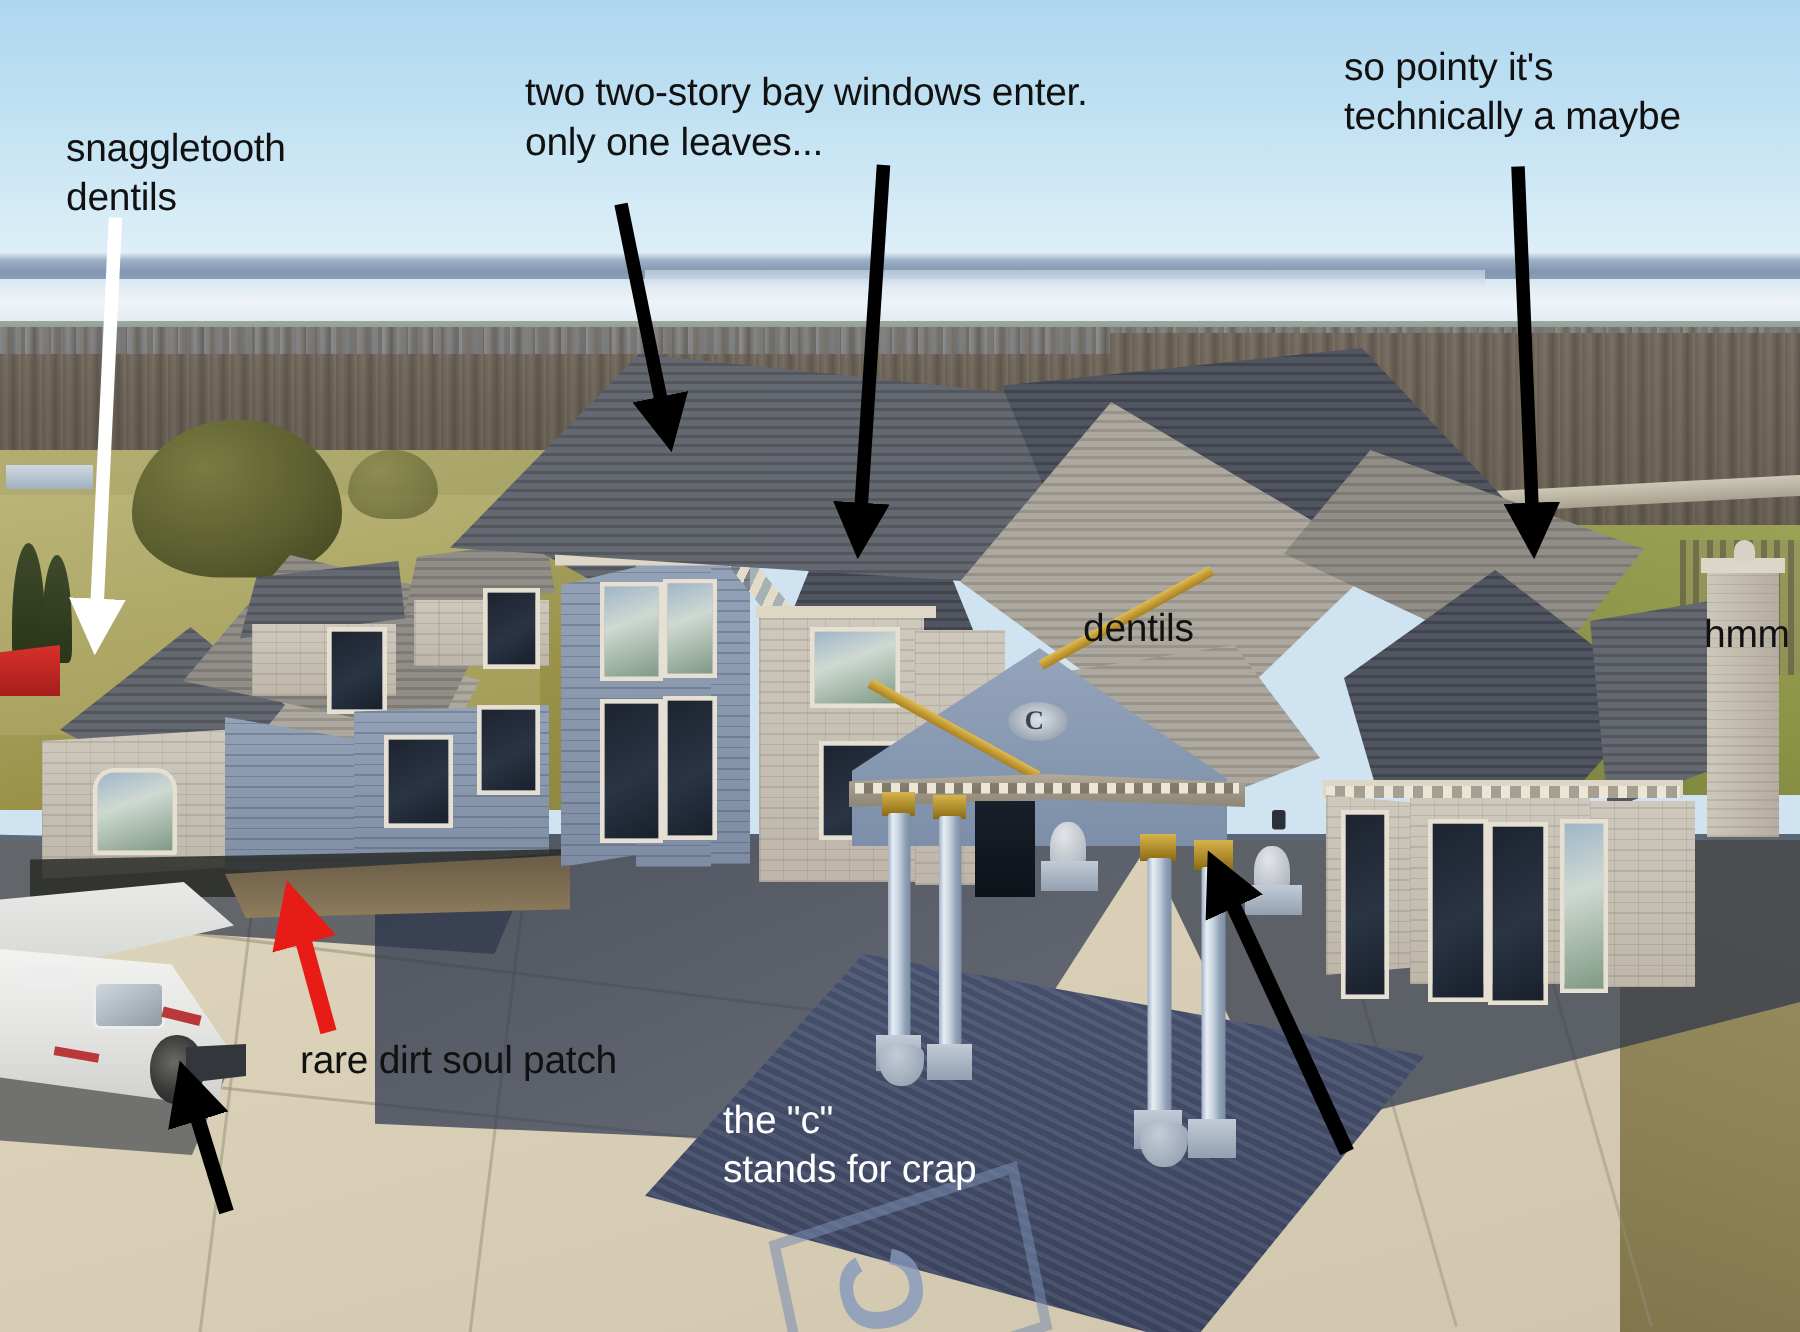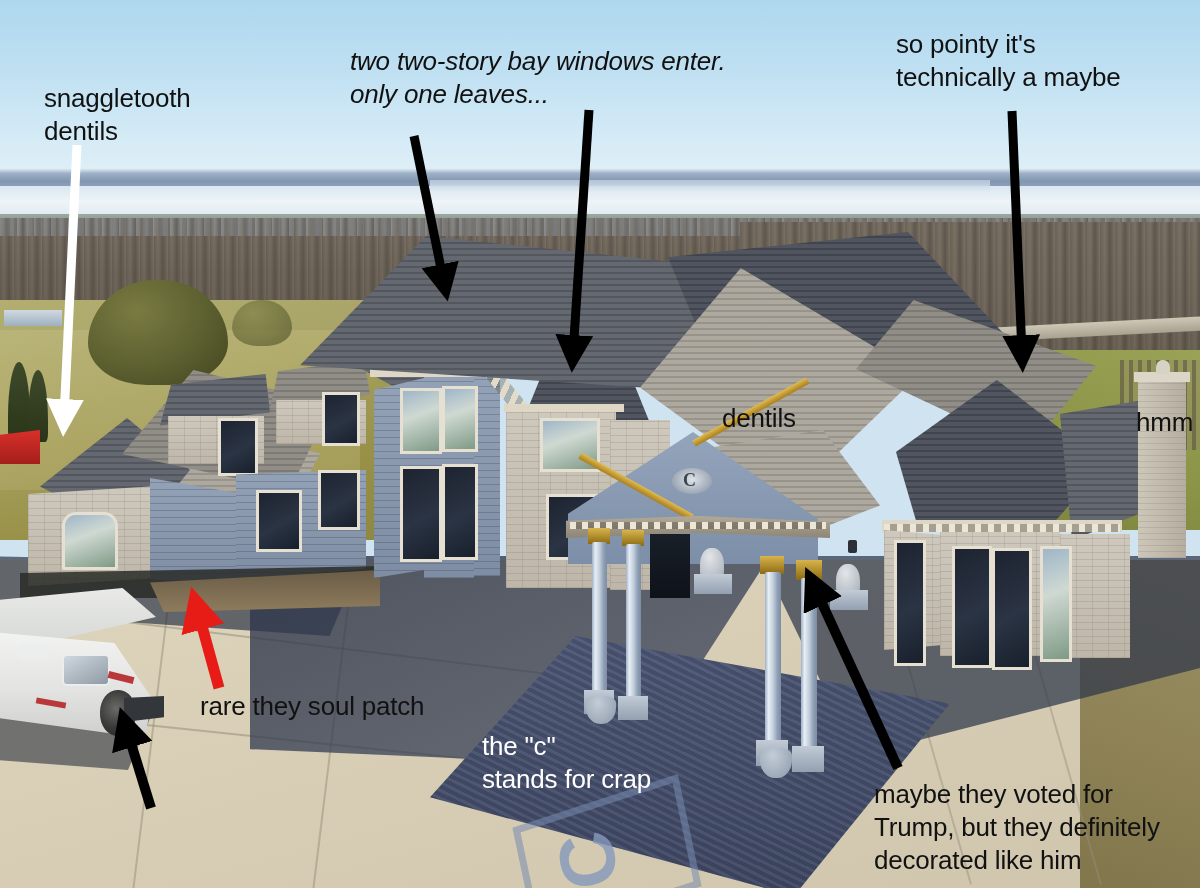--- a/index.html
+++ b/index.html
@@ -378,33 +378,30 @@
       <line x1="151" y1="808" x2="126" y2="727" stroke="#000000" stroke-width="10" marker-end="url(#hb)"></line>
 
       <line x1="898" y1="768" x2="814" y2="586" stroke="#000000" stroke-width="10" marker-end="url(#hb)"></line>
     </svg>
 
   </div>
 
   <div class="note" style="left:44px;top:82px;">snaggletooth
 dentils</div>
 
-  <div class="note" style="left:350px;top:45px;font-style:italic;">two two-story bay windows enter.
+  <div class="note" style="left:350px;top:45px;">two two-story bay windows enter.
 only one leaves...</div>
 
   <div class="note" style="left:896px;top:28px;">so pointy it's
 technically a maybe</div>
 
   <div class="note" style="left:722px;top:402px;">dentils</div>
 
   <div class="note" style="left:1136px;top:406px;">hmm</div>
 
-  <div class="note" style="left:200px;top:690px;">rare they soul patch</div>
+  <div class="note" style="left:200px;top:690px;">rare dirt soul patch</div>
 
 
   <div class="note white" style="left:482px;top:730px;">the "c"
 stands for crap</div>
 
-  <div class="note" style="left:874px;top:778px;">maybe they voted for
-Trump, but they definitely
-decorated like him</div>
 
 </div>
 
 </body></html>

